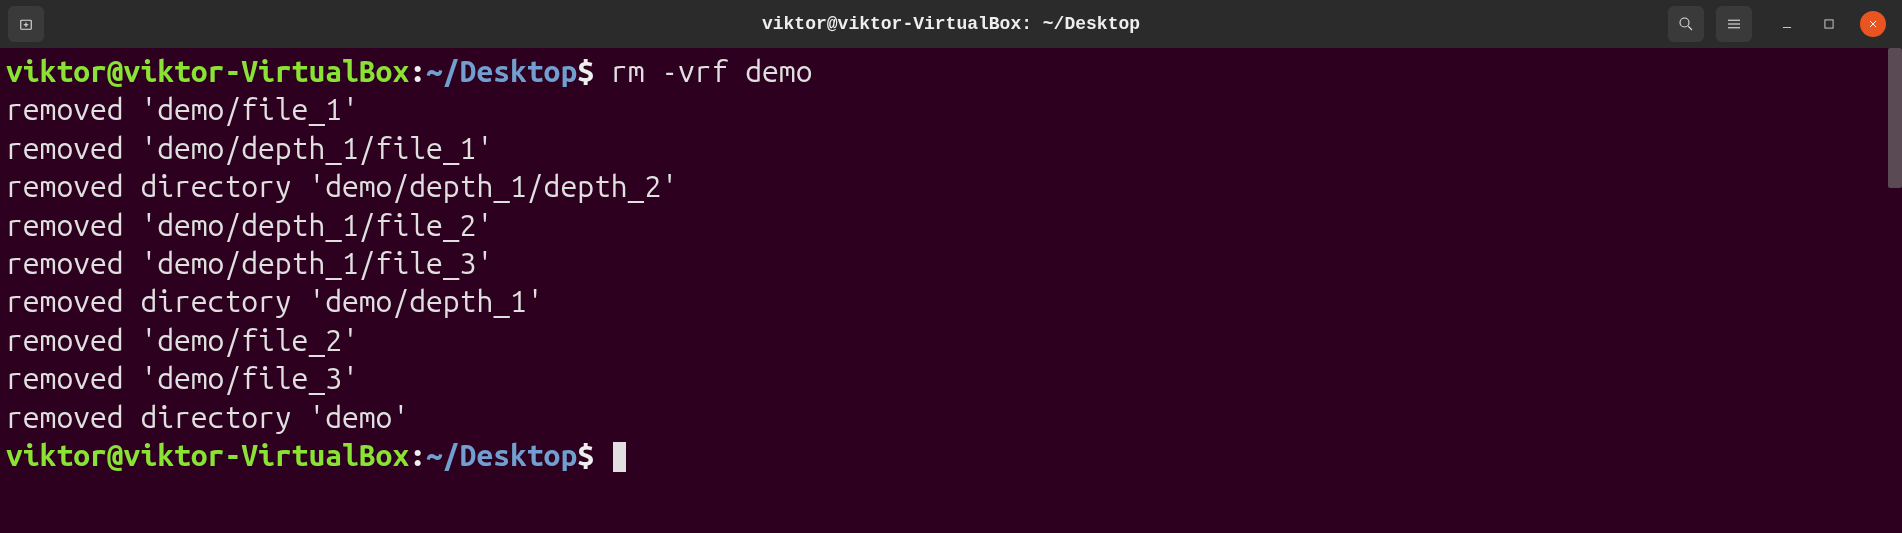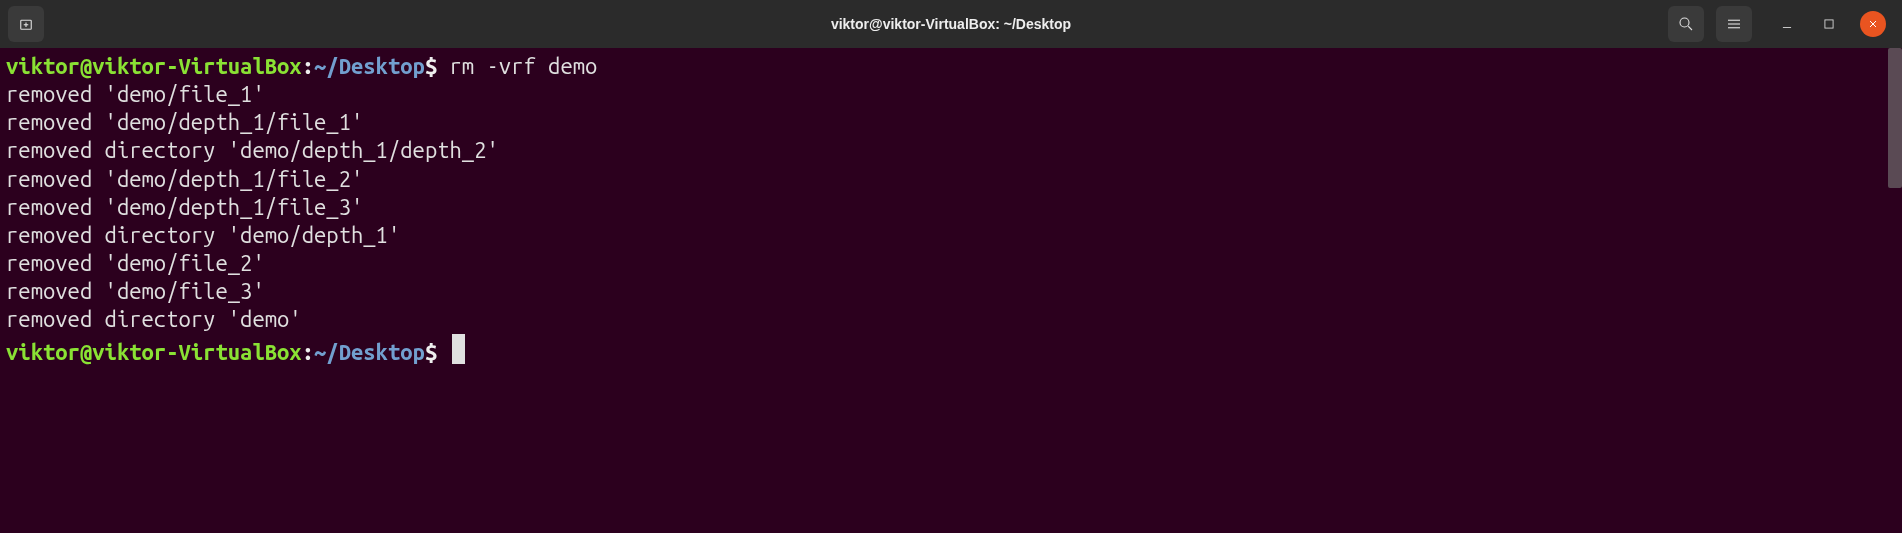--- a/index.html
+++ b/index.html
@@ -41,22 +41,22 @@
       height: 18px;
       stroke: #ddd;
       stroke-width: 1.5;
       fill: none;
     }
     .titlebar-center {
       position: absolute;
       left: 50%;
       transform: translateX(-50%);
       color: #eee;
-      font-family: Liberation Sans, sans-serif;
-      font-size: 14px;
+      font-family: Liberation Mono, monospace;
+      font-size: 18px;
       font-weight: bold;
     }
     .titlebar-right {
       margin-left: auto;
       display: flex;
       align-items: center;
       gap: 12px;
     }
     .titlebar-btn {
       width: 36px;
@@ -103,21 +103,21 @@
       justify-content: center;
       cursor: pointer;
     }
     .close-btn svg {
       stroke: #fff;
       stroke-width: 2;
       fill: none;
     }
     .terminal {
       padding: 4px 6px;
-      font-size: 22px;
+      font-size: 30px;
       line-height: 1.28;
       color: #e0e0e0;
       white-space: pre;
       position: relative;
     }
     .prompt-user {
       color: #8ae234;
       font-weight: bold;
     }
     .prompt-path {

